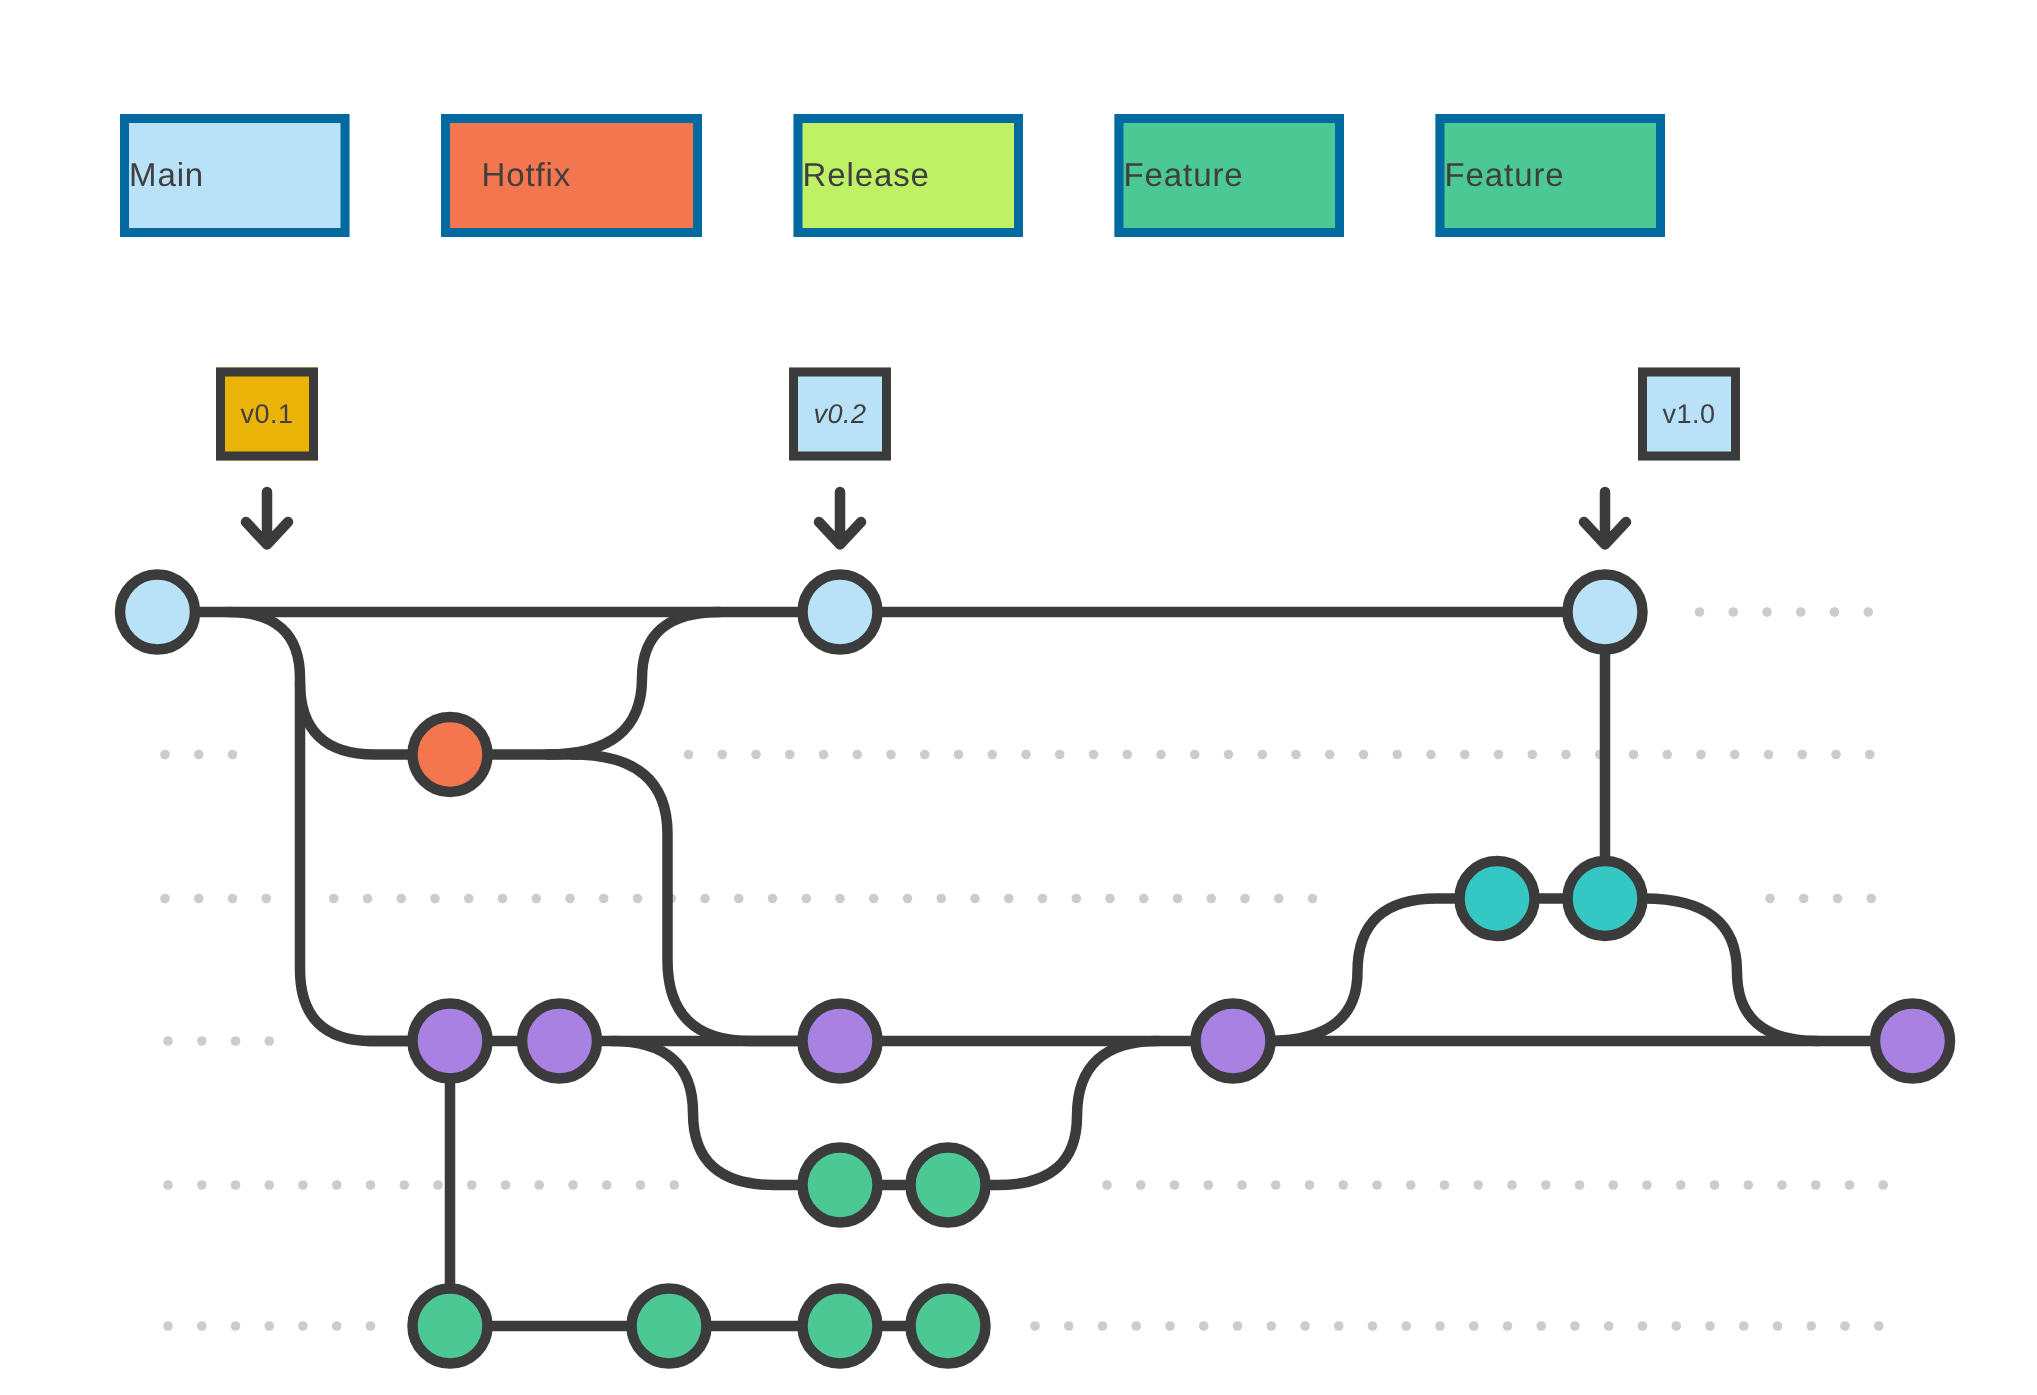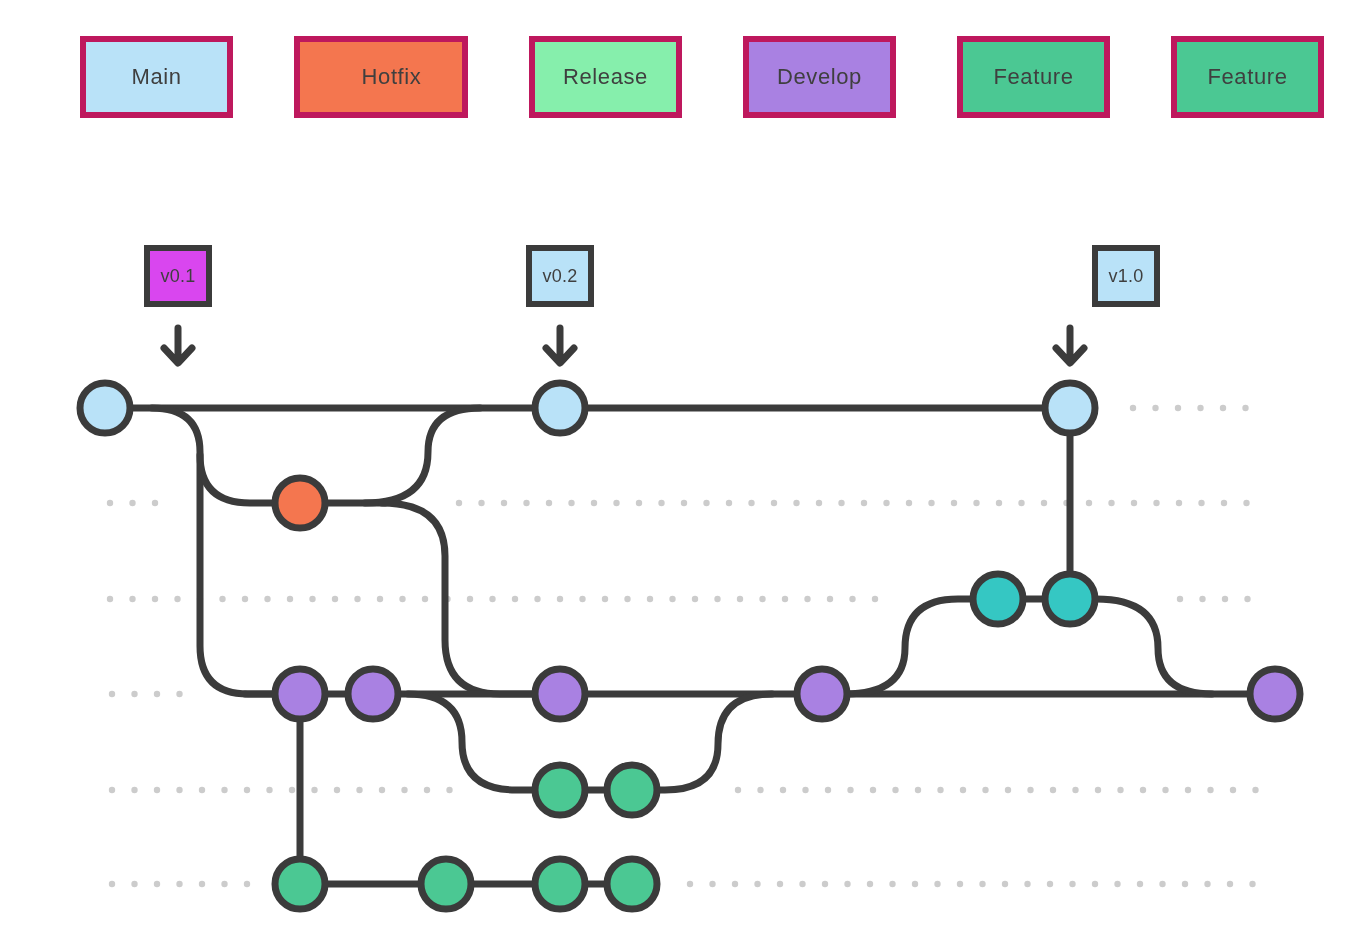--- a/index.html
+++ b/index.html
@@ -15,24 +15,25 @@
   .legend {
     position: absolute;
     left: 80px;
     top: 36px;
     display: flex;
     gap: 61px;
   }
   .legend-box {
     width: 141px;
     height: 70px;
-    border: 6px solid #be185d;
+    border: 6px solid #0369a1;
     display: flex;
     align-items: center;
-    justify-content: center;
+    justify-content: flex-start;
+    margin-top: 40px;
   }
   .legend-label {
     font-size: 22px;
     color: #3f3f3f;
     letter-spacing: 0.6px;
   }
   .tag {
     position: absolute;
     top: 245px;
     width: 56px;
@@ -270,37 +271,34 @@
       <circle cx="560" cy="884" r="25" fill="#4bc893" stroke="#3b3b3b" stroke-width="7"></circle>
       <circle cx="632" cy="884" r="25" fill="#4bc893" stroke="#3b3b3b" stroke-width="7"></circle>
     </svg>
   <div class="legend" id="legend">
       <div class="legend-box" style="background: rgb(185, 226, 248);">
         <span class="legend-label">Main</span>
       </div>
       <div class="legend-box" style="background: rgb(244, 118, 79); padding-left: 21px;">
         <span class="legend-label">Hotfix</span>
       </div>
-      <div class="legend-box" style="background: #86efac;">
+      <div class="legend-box" style="background: #bef264;">
         <span class="legend-label">Release</span>
-      </div>
-      <div class="legend-box" style="background: rgb(169, 129, 226);">
-        <span class="legend-label">Develop</span>
       </div>
       <div class="legend-box" style="background: rgb(75, 200, 147);">
         <span class="legend-label">Feature</span>
       </div>
       <div class="legend-box" style="background: rgb(75, 200, 147);">
         <span class="legend-label">Feature</span>
       </div>
     </div>
   <div id="tags">
-      <div class="tag" style="left: 144px; background: #d946ef;">
+      <div class="tag" style="left: 144px; background: #eab308;">
         <span class="tag-label">v0.1</span>
       </div>
-      <div class="tag" style="left: 526px; background: rgb(185, 226, 248);">
+      <div class="tag" style="left: 526px; background: rgb(185, 226, 248); font-style: italic;">
         <span class="tag-label">v0.2</span>
       </div>
       <div class="tag" style="left: 1092px; background: rgb(185, 226, 248);">
         <span class="tag-label">v1.0</span>
       </div>
     </div>
 </div>
 
 </body></html>

